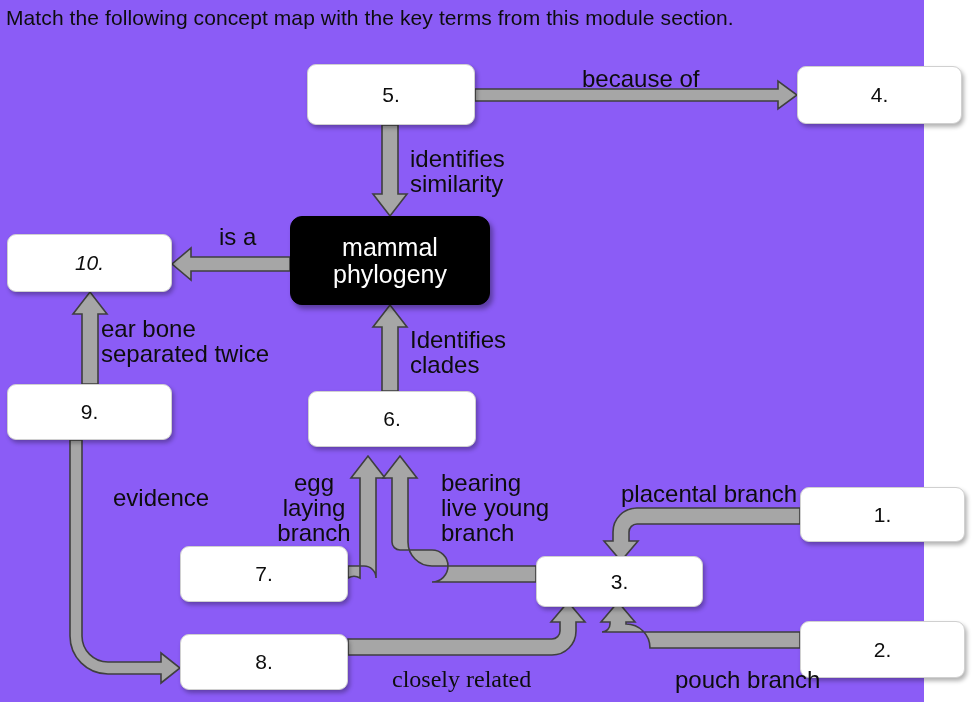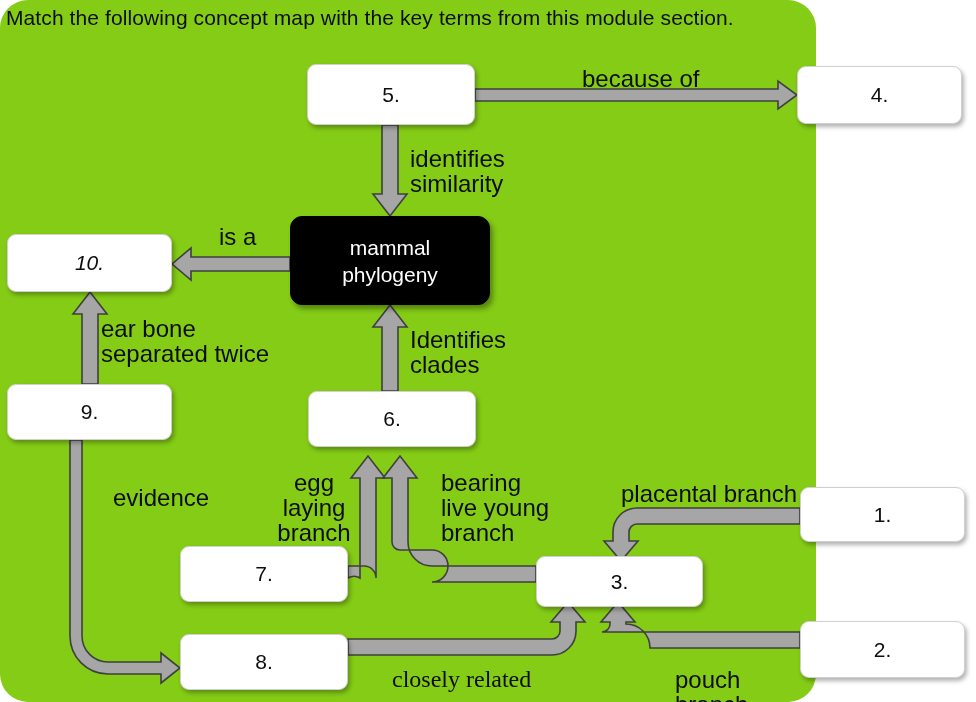--- a/index.html
+++ b/index.html
@@ -10,24 +10,23 @@
   body {
     width: 976px;
     height: 702px;
     font-family: "Liberation Sans", sans-serif;
     color: #000000;
     overflow: hidden;
     position: relative;
   }
   #page {
     position: relative;
-    width: 816px;
+    width: 924px;
     height: 702px;
-    background: #84cc16;
-    border-radius: 28px;
+    background: #8b5cf6;
   }
   .prompt {
     position: absolute;
     left: 6px;
     top: 4px;
     font-size: 21px;
     line-height: 28px;
     color: #0d0d0d;
     white-space: nowrap;
     letter-spacing: 0.1px;
@@ -47,21 +46,21 @@
     box-shadow: 2px 3px 4px rgba(0,0,0,0.30);
     z-index: 5;
   }
   .node.dark {
     background: #000000;
     border: 1px solid #000000;
     border-radius: 12px;
     color: #ffffff;
     line-height: 27px;
     text-align: center;
-    font-size: 21px;
+    font-size: 25px;
     box-shadow: 3px 4px 5px rgba(0,0,0,0.35);
   }
   .node .nlabel {
     display: block;
     white-space: pre-line;
   }
   
   .edge-label {
     position: absolute;
     font-size: 24px;

